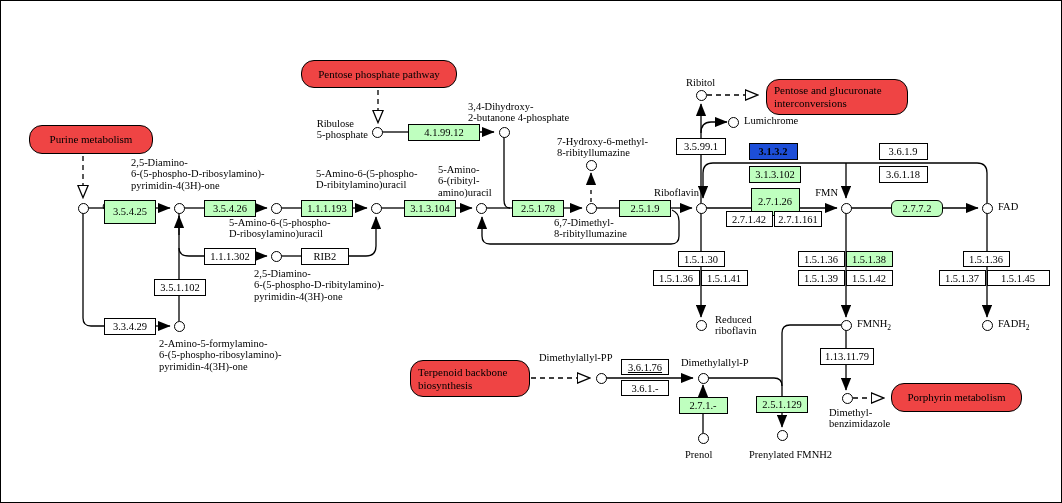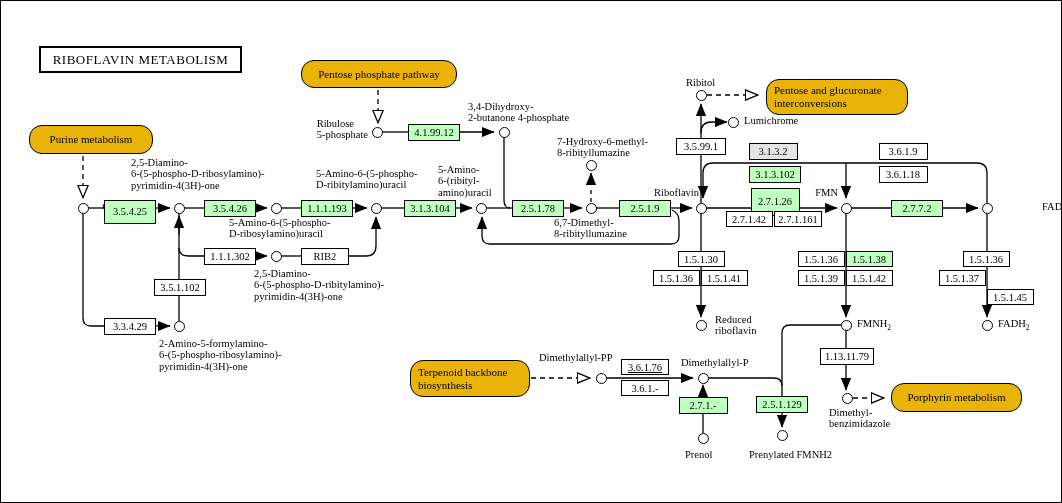--- a/index.html
+++ b/index.html
@@ -2,21 +2,21 @@
 <html><head>
 <meta charset="utf-8">
 <style>
   html,body{margin:0;padding:0;background:#fff;}
   #canvas{position:relative;width:1062px;height:503px;background:#fff;border:1px solid #000;box-sizing:border-box;overflow:hidden;font-family:"Liberation Serif",serif;}
   #wires{position:absolute;left:0;top:0;z-index:1;}
   .ebox{position:absolute;z-index:3;border:1px solid #000;background:#fff;display:flex;align-items:center;justify-content:center;font:10.5px "Liberation Serif",serif;box-sizing:border-box;white-space:nowrap;}
   .ccircle{position:absolute;z-index:3;width:11px;height:11px;border:1.4px solid #000;border-radius:50%;background:#fff;box-sizing:border-box;}
   .lbl{position:absolute;z-index:2;font:10.5px/1.08 "Liberation Serif",serif;color:#000;white-space:pre-line;}
   .lbl sub{font-size:7.5px;}
-  .plink{position:absolute;z-index:3;border:1.4px solid #000;border-radius:13px;background:#eab308;font:11px/1.15 "Liberation Serif",serif;display:flex;align-items:center;justify-content:center;text-align:center;box-sizing:border-box;padding:10px 7px;white-space:pre-line;}
+  .plink{position:absolute;z-index:3;border:1.4px solid #000;border-radius:13px;background:#ef4444;font:11px/1.15 "Liberation Serif",serif;display:flex;align-items:center;justify-content:center;text-align:center;box-sizing:border-box;padding:10px 7px;white-space:pre-line;}
   .plink.left{justify-content:flex-start;text-align:left;}
   #title-box{position:absolute;z-index:3;left:38px;top:45px;width:203px;height:27px;border:2px solid #000;display:flex;align-items:center;justify-content:center;font:13px "Liberation Serif",serif;letter-spacing:.5px;box-sizing:border-box;background:#fff;}
   #footer{position:absolute;z-index:2;left:14px;top:471px;font:10.5px/1.15 "Liberation Serif",serif;}
 </style>
 </head>
 <body>
 
 <div id="canvas">
 
   <svg id="wires" width="1062" height="503">
@@ -74,60 +74,59 @@
 
       <path stroke-dasharray="5,4" marker-end="url(#oarr)" d="M82,155 L82,196"></path>
       <path stroke-dasharray="5,4" marker-end="url(#oarr)" d="M377,89 L377,121"></path>
       <path stroke-dasharray="5,4" marker-end="url(#oarr)" d="M706,94 L756,94"></path>
       <path stroke-dasharray="5,4" marker-end="url(#oarr)" d="M852,397 L882,397"></path>
       <path stroke-dasharray="5,4" marker-end="url(#oarr)" d="M530,377 L588,377"></path>
       <path stroke-dasharray="4,4" d="M590,201 L590,185"></path>
     </g>
   </svg>
 
-  <div id="title-box">RIBOFLAVIN  METABOLISM</div>
 
   <div id="nodes">
       <div class="plink" style="left: 28px; top: 124px; width: 124px; height: 29px;">Purine metabolism</div>
       <div class="plink" style="left: 300px; top: 59px; width: 156px; height: 28px;">Pentose phosphate pathway</div>
       <div class="plink left" style="left: 765px; top: 78px; width: 142px; height: 36px;">Pentose and glucuronate
 interconversions</div>
       <div class="plink left" style="left: 409px; top: 359px; width: 120px; height: 37px;">Terpenoid backbone
 biosynthesis</div>
       <div class="plink" style="left: 890px; top: 382px; width: 131px; height: 29px;">Porphyrin metabolism</div>
       <div class="ebox" style="left: 103px; top: 198.5px; width: 52px; height: 24px; background: rgb(191, 255, 191);">3.5.4.25</div>
       <div class="ebox" style="left: 203px; top: 198.5px; width: 52px; height: 17px; background: rgb(191, 255, 191);">3.5.4.26</div>
       <div class="ebox" style="left: 300px; top: 198.5px; width: 52px; height: 17px; background: rgb(191, 255, 191);">1.1.1.193</div>
       <div class="ebox" style="left: 403px; top: 198.5px; width: 52px; height: 17px; background: rgb(191, 255, 191);">3.1.3.104</div>
       <div class="ebox" style="left: 511px; top: 198.5px; width: 52px; height: 17px; background: rgb(191, 255, 191);">2.5.1.78</div>
       <div class="ebox" style="left: 618px; top: 198.5px; width: 52px; height: 17px; background: rgb(191, 255, 191);">2.5.1.9</div>
       <div class="ebox" style="left: 203px; top: 246.5px; width: 52px; height: 17px; background: rgb(255, 255, 255);">1.1.1.302</div>
       <div class="ebox" style="left: 300px; top: 246.5px; width: 48px; height: 17px; background: rgb(255, 255, 255);">RIB2</div>
       <div class="ebox" style="left: 153px; top: 277.5px; width: 52px; height: 17px; background: rgb(255, 255, 255);">3.5.1.102</div>
       <div class="ebox" style="left: 103px; top: 316.5px; width: 52px; height: 17px; background: rgb(255, 255, 255);">3.3.4.29</div>
-      <div class="ebox" style="left: 407px; top: 122.5px; width: 52px; height: 17px; background: rgb(191, 255, 191);">4.1.99.12</div>
+      <div class="ebox" style="left: 407px; top: 122.5px; width: 72px; height: 17px; background: rgb(191, 255, 191);">4.1.99.12</div>
       <div class="ebox" style="left: 675px; top: 136.5px; width: 50px; height: 17px; background: rgb(255, 255, 255);">3.5.99.1</div>
-      <div class="ebox" style="left: 747.5px; top: 141.5px; width: 49px; height: 17px; background: #e5e5e5;">3.1.3.2</div>
+      <div class="ebox" style="left: 747.5px; top: 141.5px; width: 49px; height: 17px; background: #1d4ed8; font-weight: bold;">3.1.3.2</div>
       <div class="ebox" style="left: 748px; top: 164.5px; width: 52px; height: 17px; background: rgb(191, 255, 191);">3.1.3.102</div>
       <div class="ebox" style="left: 749.5px; top: 186.5px; width: 49px; height: 28px; background: rgb(191, 255, 191);">2.7.1.26</div>
       <div class="ebox" style="left: 724.5px; top: 210px; width: 47px; height: 16px; background: rgb(255, 255, 255);">2.7.1.42</div>
       <div class="ebox" style="left: 773px; top: 210px; width: 48px; height: 16px; background: rgb(255, 255, 255);">2.7.1.161</div>
       <div class="ebox" style="left: 877.5px; top: 141.5px; width: 49px; height: 17px; background: rgb(255, 255, 255);">3.6.1.9</div>
       <div class="ebox" style="left: 877.5px; top: 164.5px; width: 49px; height: 17px; background: rgb(255, 255, 255);">3.6.1.18</div>
-      <div class="ebox" style="left: 890px; top: 198.5px; width: 52px; height: 17px; background: rgb(191, 255, 191);">2.7.7.2</div>
+      <div class="ebox" style="left: 890px; top: 198.5px; width: 52px; height: 17px; background: rgb(191, 255, 191); border-radius: 6px;">2.7.7.2</div>
       <div class="ebox" style="left: 676.5px; top: 250px; width: 47px; height: 16px; background: rgb(255, 255, 255);">1.5.1.30</div>
       <div class="ebox" style="left: 651.5px; top: 269px; width: 47px; height: 16px; background: rgb(255, 255, 255);">1.5.1.36</div>
       <div class="ebox" style="left: 699.5px; top: 269px; width: 47px; height: 16px; background: rgb(255, 255, 255);">1.5.1.41</div>
       <div class="ebox" style="left: 796.5px; top: 250px; width: 47px; height: 16px; background: rgb(255, 255, 255);">1.5.1.36</div>
       <div class="ebox" style="left: 844.5px; top: 250px; width: 47px; height: 16px; background: rgb(191, 255, 191);">1.5.1.38</div>
       <div class="ebox" style="left: 796.5px; top: 269px; width: 47px; height: 16px; background: rgb(255, 255, 255);">1.5.1.39</div>
       <div class="ebox" style="left: 844.5px; top: 269px; width: 47px; height: 16px; background: rgb(255, 255, 255);">1.5.1.42</div>
       <div class="ebox" style="left: 961.5px; top: 250px; width: 47px; height: 16px; background: rgb(255, 255, 255);">1.5.1.36</div>
       <div class="ebox" style="left: 937.5px; top: 269px; width: 47px; height: 16px; background: rgb(255, 255, 255);">1.5.1.37</div>
-      <div class="ebox" style="left: 985.5px; top: 269px; width: 47px; height: 16px; background: rgb(255, 255, 255); margin-top: 19px;">1.5.1.45</div>
+      <div class="ebox" style="left: 985.5px; top: 269px; width: 63px; height: 16px; background: rgb(255, 255, 255);">1.5.1.45</div>
       <div class="ebox" style="left: 819px; top: 346.5px; width: 54px; height: 17px; background: rgb(255, 255, 255);">1.13.11.79</div>
       <div class="ebox" style="left: 620px; top: 358px; width: 48px; height: 16px; background: rgb(255, 255, 255); text-decoration: underline;">3.6.1.76</div>
       <div class="ebox" style="left: 620px; top: 379px; width: 48px; height: 16px; background: rgb(255, 255, 255);">3.6.1.-</div>
       <div class="ebox" style="left: 677.5px; top: 395.5px; width: 49px; height: 17px; background: rgb(191, 255, 191);">2.7.1.-</div>
       <div class="ebox" style="left: 755px; top: 394.5px; width: 52px; height: 17px; background: rgb(191, 255, 191);">2.5.1.129</div>
       <div class="ccircle" style="left: 76.5px; top: 201.5px;"></div>
       <div class="ccircle" style="left: 172.5px; top: 201.5px;"></div>
       <div class="ccircle" style="left: 269.5px; top: 201.5px;"></div>
       <div class="ccircle" style="left: 369.5px; top: 201.5px;"></div>
       <div class="ccircle" style="left: 474.5px; top: 201.5px;"></div>
@@ -172,21 +171,21 @@
       <div class="lbl" style="top: 100px; left: 467px;">3,4-Dihydroxy-
 2-butanone 4-phosphate</div>
       <div class="lbl" style="top: 135px; left: 556px;">7-Hydroxy-6-methyl-
 8-ribityllumazine</div>
       <div class="lbl" style="top: 216px; left: 553px;">6,7-Dimethyl-
 8-ribityllumazine</div>
       <div class="lbl" style="top: 186px; left: 698px; transform: translateX(-100%);">Riboflavin</div>
       <div class="lbl" style="top: 76px; left: 685px;">Ribitol</div>
       <div class="lbl" style="top: 114px; left: 743px;">Lumichrome</div>
       <div class="lbl" style="top: 186px; left: 837px; transform: translateX(-100%);">FMN</div>
-      <div class="lbl" style="top: 200px; left: 997px; margin-left: 44px;">FAD</div>
+      <div class="lbl" style="top: 200px; left: 997px;">FAD</div>
       <div class="lbl" style="top: 313px; left: 714px;">Reduced
 riboflavin</div>
       <div class="lbl" style="top: 317px; left: 856px;"><span>FMNH</span><sub>2</sub></div>
       <div class="lbl" style="top: 317px; left: 997px;"><span>FADH</span><sub>2</sub></div>
       <div class="lbl" style="top: 406px; left: 828px;">Dimethyl-
 benzimidazole</div>
       <div class="lbl" style="top: 351px; left: 538px;">Dimethylallyl-PP</div>
       <div class="lbl" style="top: 356px; left: 680px;">Dimethylallyl-P</div>
       <div class="lbl" style="top: 448px; left: 684px;">Prenol</div>
       <div class="lbl" style="top: 448px; left: 748px;">Prenylated FMNH2</div>

